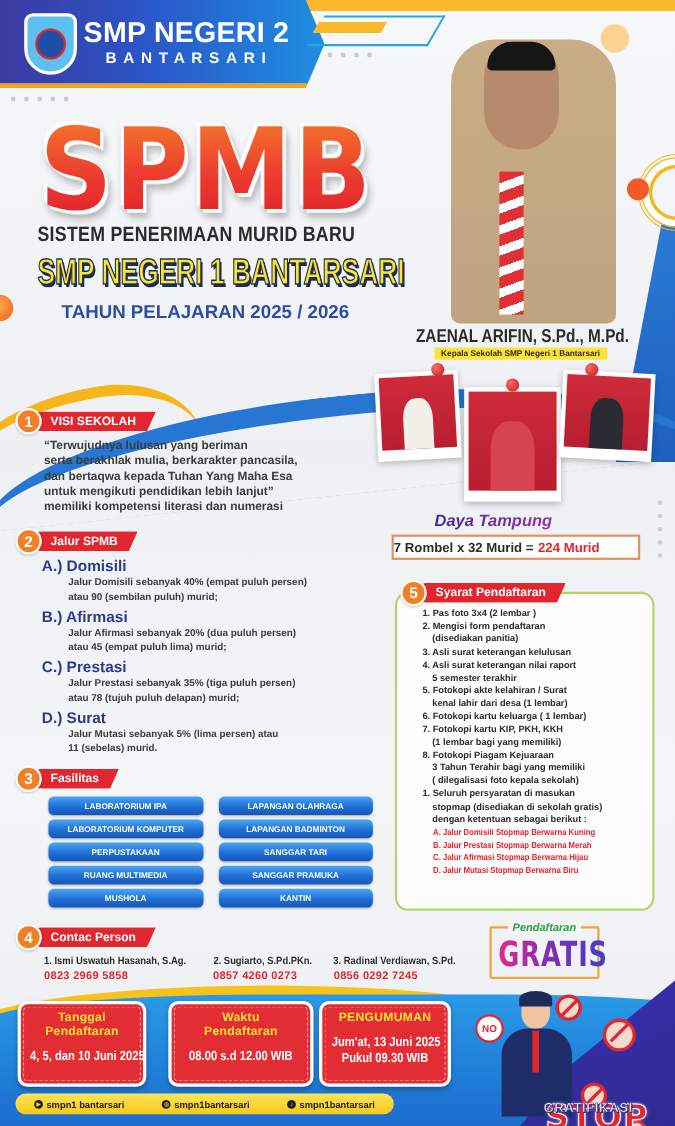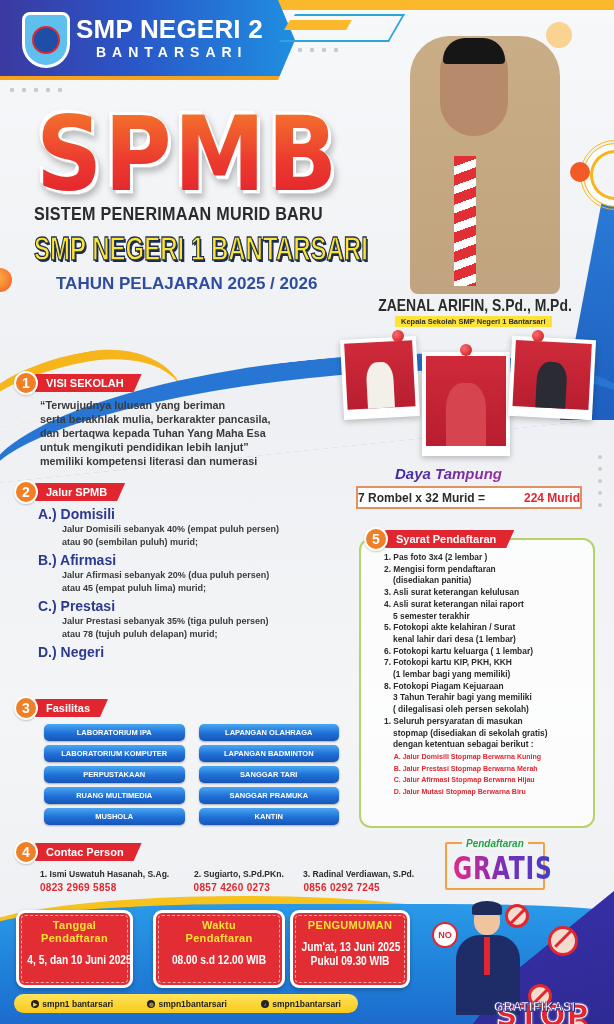--- a/index.html
+++ b/index.html
@@ -153,21 +153,21 @@
   .contact { font-size: 9.5px; font-weight: 700; white-space: nowrap; }
   .contact .cn { color: #2b2b2b; transform: scaleX(0.9); transform-origin: left; }
   .contact .cp { color: #e1262f; margin-top: 3px; font-size: 10px; letter-spacing: 0.3px; }
 
   
   .daya-title { left: 360px; top: 465px; font-size: 15px; font-weight: 700; font-style: italic; color: #5a2aa5;
     background: linear-gradient(90deg,#3b2aa5,#9a2fa3); -webkit-background-clip:text; background-clip:text;margin-left:35px; -webkit-text-fill-color: transparent; }
   .daya-box {
     left: 356px; top: 486px; width: 226px; height: 23px;
     border: 2px solid #e0915f; border-radius: 0; background: #fff;
-    display: flex; align-items: center; justify-content: space-between;
+    display: flex; align-items: center; justify-content: flex-start;
     font-size: 12px; font-weight: 700; color: #2b2b2b; white-space: nowrap; gap: 4px;
   }
   .daya-box .red { color: #e1262f; }
   .side-dots { left: 598px; top: 455px; display: flex; flex-direction: column; gap: 8px; }
   .side-dots span { width: 4px; height: 4px; border-radius: 50%; background: #c7cbd2; }
 
   .syarat-box {
     left: 359px; top: 538px; width: 236px; height: 290px;
     border: 2px solid #b5d36a; border-radius: 12px; background: rgba(255,255,255,0.75);
   }
@@ -325,21 +325,25 @@
     </div>
   </div>
   <div class="jalur-item">
     <div class="jt">C.) Prestasi</div>
     <div class="jd">
       <div>Jalur Prestasi sebanyak 35% (tiga puluh persen)</div>
         <div>atau 78 (tujuh puluh delapan) murid;</div>
     </div>
   </div>
   <div class="jalur-item">
-    <div class="jt">D.) Negeri</div>
+    <div class="jt">D.) Surat</div>
+    <div class="jd">
+      <div>Jalur Mutasi sebanyak 5% (lima persen) atau</div>
+        <div>11 (sebelas) murid.</div>
+    </div>
   </div>
 </div>
 
 <div class="abs sec-head" style="left:14px; top:697px;">
   <div class="sec-num">3</div>
   <div class="sec-label">Fasilitas</div>
 </div>
 <div class="abs fac-grid">
   <div class="fac-btn">LABORATORIUM IPA</div>
   <div class="fac-btn">LAPANGAN OLAHRAGA</div>
@@ -397,21 +401,21 @@
     <div>3. Asli surat keterangan kelulusan</div>
     <div>4. Asli surat keterangan nilai raport</div>
     <div class="indent">5 semester terakhir</div>
     <div>5. Fotokopi akte kelahiran / Surat</div>
     <div class="indent">kenal lahir dari desa (1 lembar)</div>
     <div>6. Fotokopi kartu keluarga ( 1 lembar)</div>
     <div>7. Fotokopi kartu KIP, PKH, KKH</div>
     <div class="indent">(1 lembar bagi yang memiliki)</div>
     <div>8. Fotokopi Piagam Kejuaraan</div>
     <div class="indent">3 Tahun Terahir bagi yang memiliki</div>
-    <div class="indent">( dilegalisasi oleh persen sekolah)</div>
+    <div class="indent">( dilegalisasi foto kepala sekolah)</div>
     <div>1. Seluruh persyaratan di masukan</div>
     <div class="indent">stopmap (disediakan di sekolah gratis)</div>
     <div class="indent">dengan ketentuan sebagai berikut  :</div>
     <div class="red">A. Jalur Domisili Stopmap Berwarna Kuning</div>
     <div class="red">B. Jalur Prestasi Stopmap Berwarna Merah</div>
     <div class="red">C. Jalur Afirmasi Stopmap Berwarna Hijau</div>
     <div class="red">D. Jalur Mutasi Stopmap Berwarna Biru</div>
   </div>
 
 <div class="abs gratis-frame"></div>

